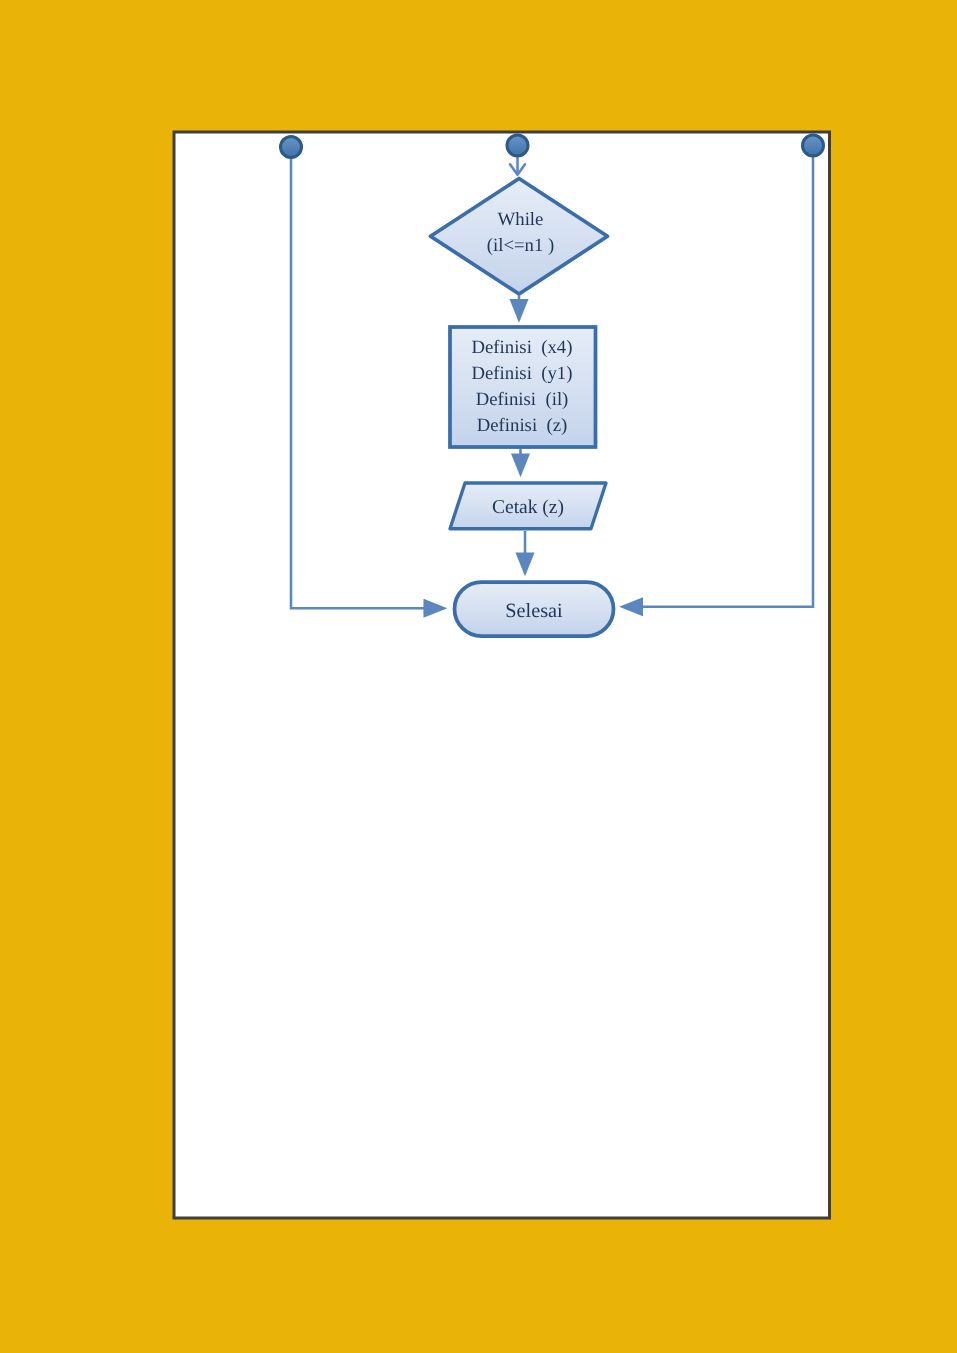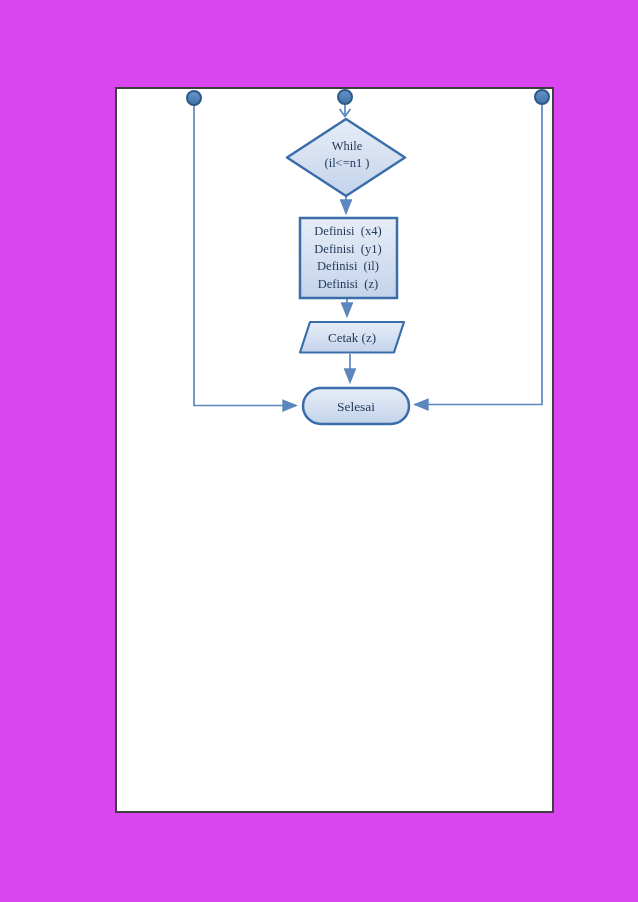--- a/index.html
+++ b/index.html
@@ -7,21 +7,21 @@
     padding: 0;
     width: 638px;
     height: 902px;
     background: #ffffff;
     font-family: "Liberation Serif", serif;
   }
   .stage {
     position: relative;
     width: 638px;
     height: 902px;
-    background: #d946ef;
+    background: #eab308;
     overflow: hidden;
   }
   svg text {
     font-family: "Liberation Serif", serif;
     fill: #1f3656;
     white-space: pre;
   }
 </style>
 </head>
 <body>

